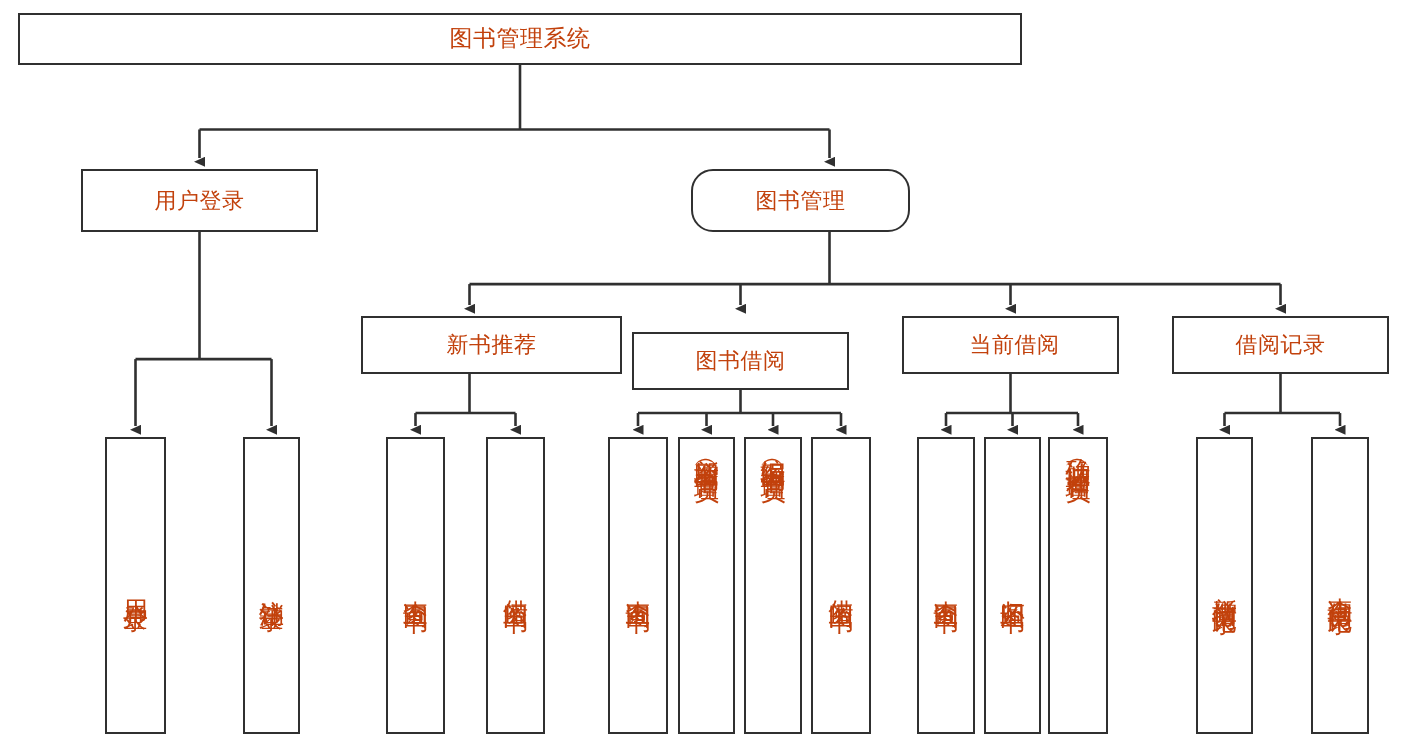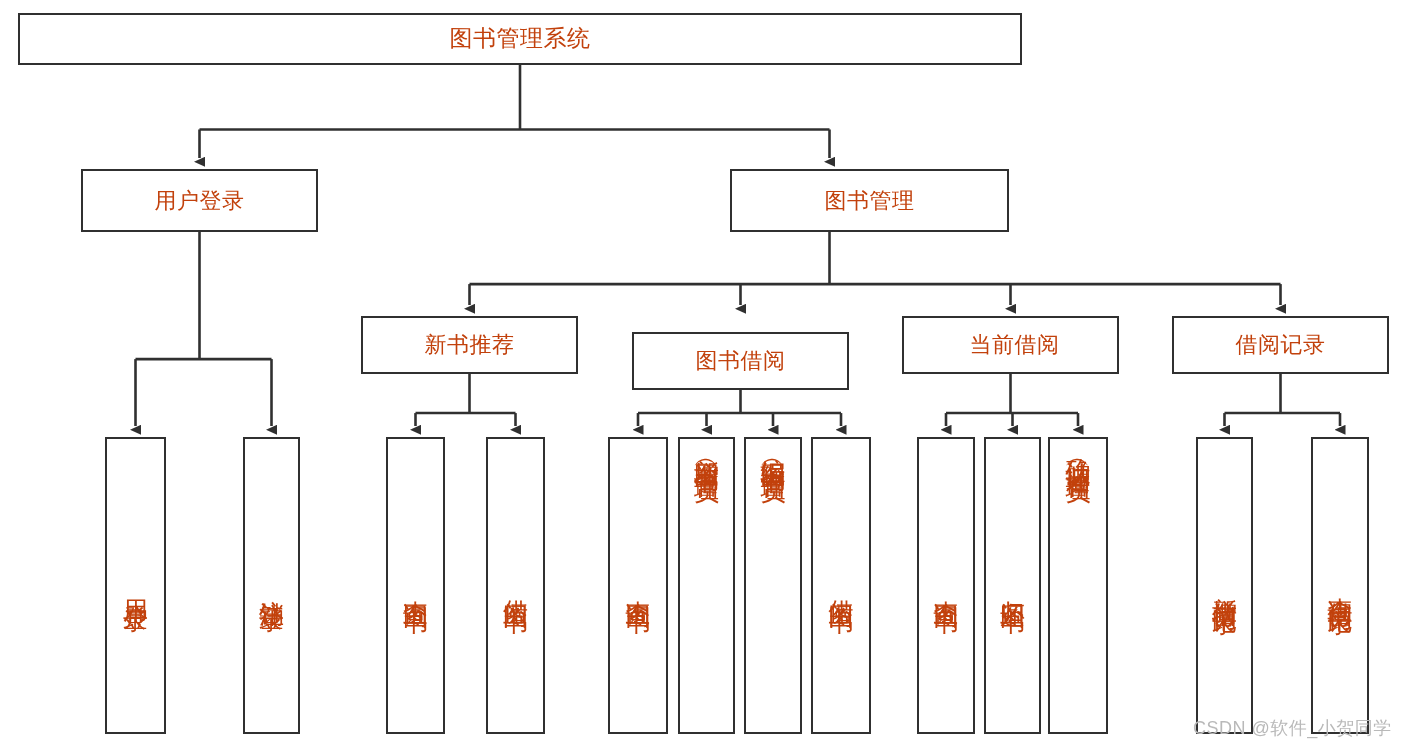--- a/index.html
+++ b/index.html
@@ -122,24 +122,24 @@
       </g>
   </svg>
 
   <div id="node-layer">
       <div class="node h root" style="left: 18px; top: 13px; width: 1004px; height: 52px;">
         <span class="label">图书管理系统</span>
       </div>
       <div class="node h" style="left: 81px; top: 169px; width: 237px; height: 63px;">
         <span class="label">用户登录</span>
       </div>
-      <div class="node h" style="left: 730px; top: 169px; width: 279px; height: 63px;">
+      <div class="node h" style="left: 691px; top: 169px; width: 219px; height: 63px; border-radius: 22px;">
         <span class="label">图书管理</span>
       </div>
-      <div class="node h" style="left: 361px; top: 316px; width: 217px; height: 58px;">
+      <div class="node h" style="left: 361px; top: 316px; width: 261px; height: 58px;">
         <span class="label">新书推荐</span>
       </div>
       <div class="node h" style="left: 632px; top: 332px; width: 217px; height: 58px;">
         <span class="label">图书借阅</span>
       </div>
       <div class="node h" style="left: 902px; top: 316px; width: 217px; height: 58px; padding-left: 8px;">
         <span class="label">当前借阅</span>
       </div>
       <div class="node h" style="left: 1172px; top: 316px; width: 217px; height: 58px;">
         <span class="label">借阅记录</span>
@@ -178,15 +178,14 @@
         <span class="label">确认归还（管理员）</span>
       </div>
       <div class="node v mid" style="left: 1196px; top: 437px; width: 57px; height: 297px;">
         <span class="label">新增借阅记录</span>
       </div>
       <div class="node v mid" style="left: 1311px; top: 437px; width: 58px; height: 297px;">
         <span class="label">查询借阅记录</span>
       </div>
     </div>
 
-  <div class="watermark" style="left: 1193px; top: 716px;">CSDN @软件_小贺同学</div>
 
 </div>
 
 </body></html>

